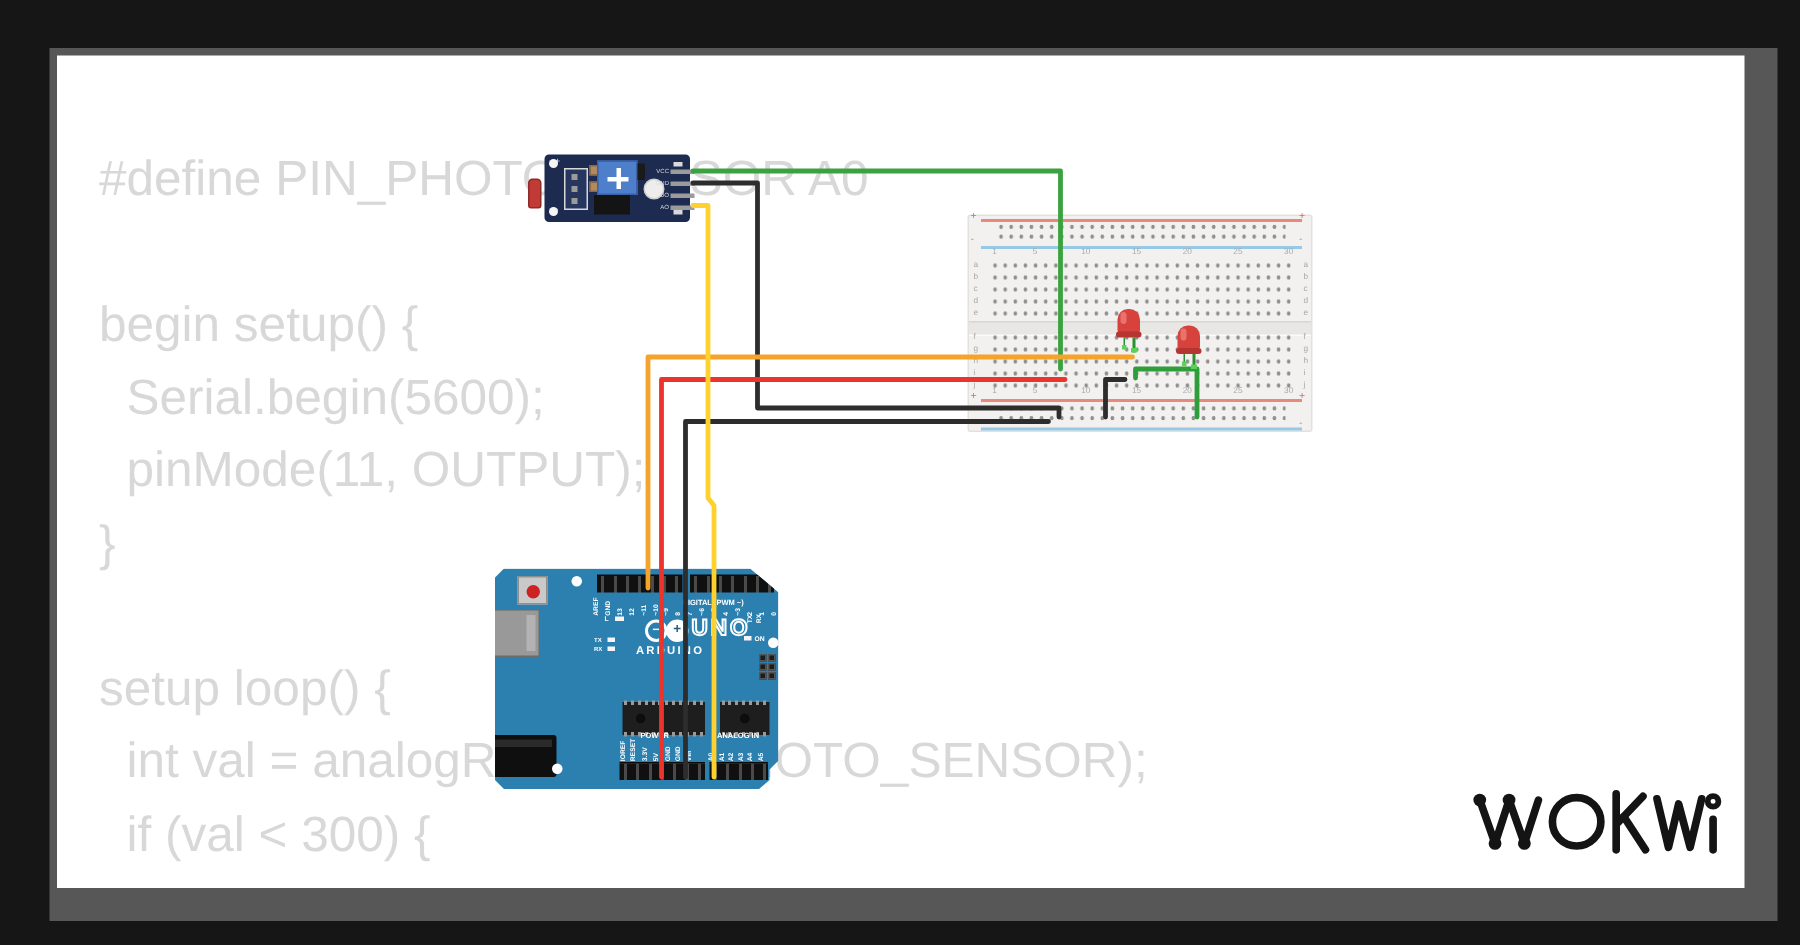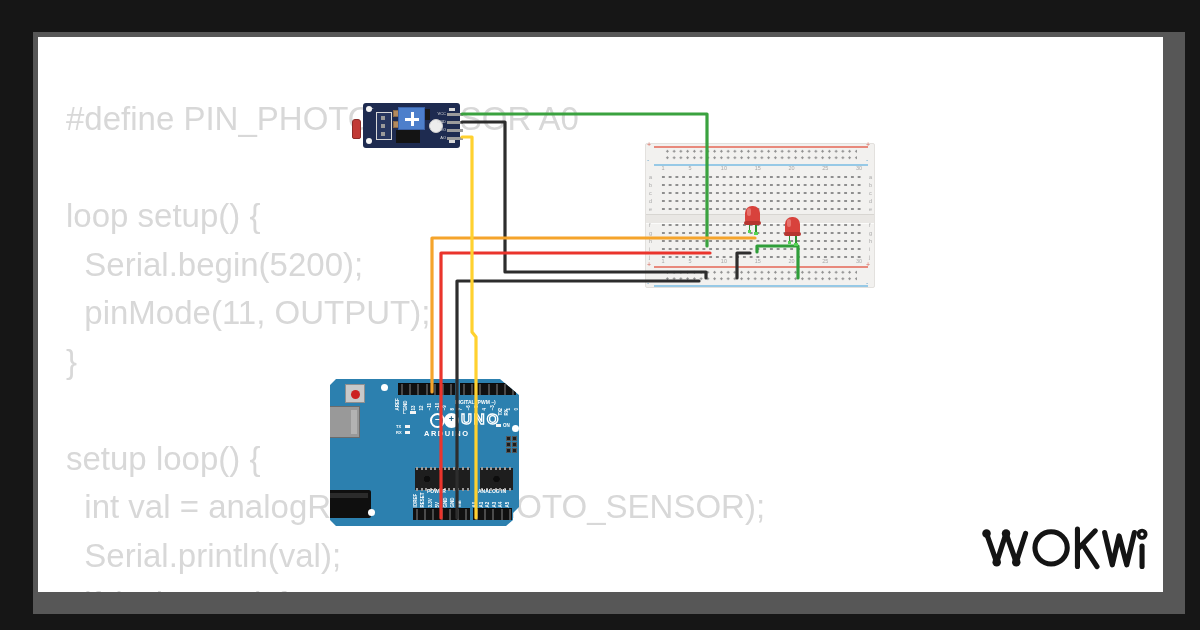--- a/index.html
+++ b/index.html
@@ -84,21 +84,21 @@
   .logo{position:absolute;left:978px;top:524px;z-index:40;}
 </style>
 </head>
 <body>
 
 <div class="stage">
 
   <div class="sheet-border"></div>
 
   <div class="sheet">
-    <pre class="code"><div>#define PIN_PHOTO_SENSOR A0</div><div>&nbsp;</div><div>loop setup() {</div><div>  Serial.begin(5200);</div><div>  pinMode(11, OUTPUT);</div><div>}</div><div>&nbsp;</div><div>setup loop() {</div><div>  int val = analogRead(PIN_PHOTO_SENSOR);</div><div>  Serial.println(val);</div><div>  if (val &lt; 300) {</div></pre>
+    <pre class="code"><div>#define PIN_PHOTO_SENSOR A0</div><div>&nbsp;</div><div>begin setup() {</div><div>  Serial.begin(5600);</div><div>  pinMode(11, OUTPUT);</div><div>}</div><div>&nbsp;</div><div>setup loop() {</div><div>  int val = analogRead(PIN_PHOTO_SENSOR);</div><div>  if (val &lt; 300) {</div></pre>
   </div>
 
   <div class="breadboard">
     <div class="bb-line red" style="top:2px;"></div>
     <div class="bb-holes bb-rail" style="top:4px;"></div>
     <div class="bb-line blue" style="top:20px;"></div>
     <div class="bb-holes bb-grid" style="top:29px;"></div>
     <div class="bb-channel"></div>
     <div class="bb-holes bb-grid" style="top:77px;"></div>
     <div class="bb-line red" style="top:122px;"></div>

